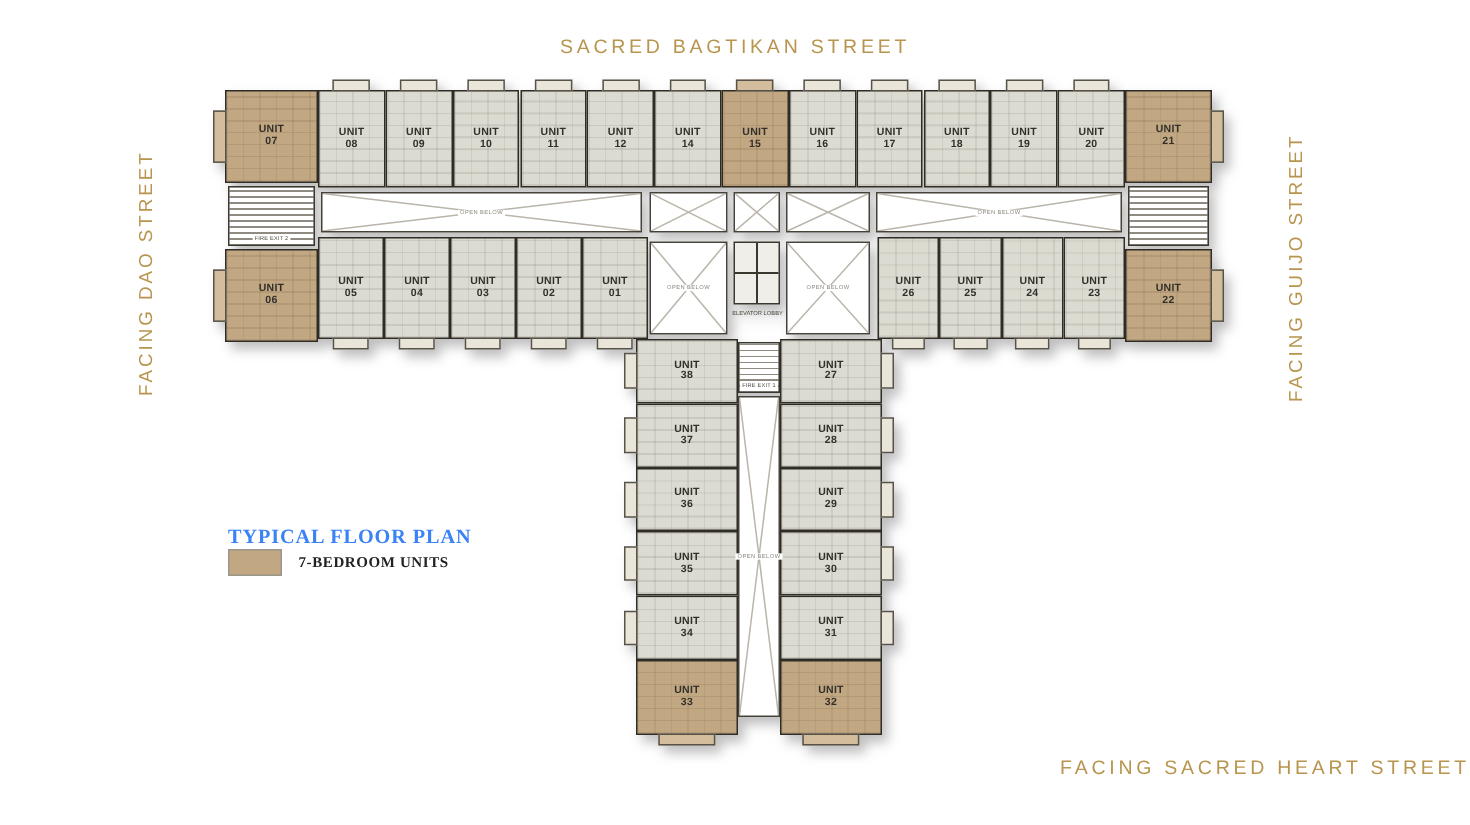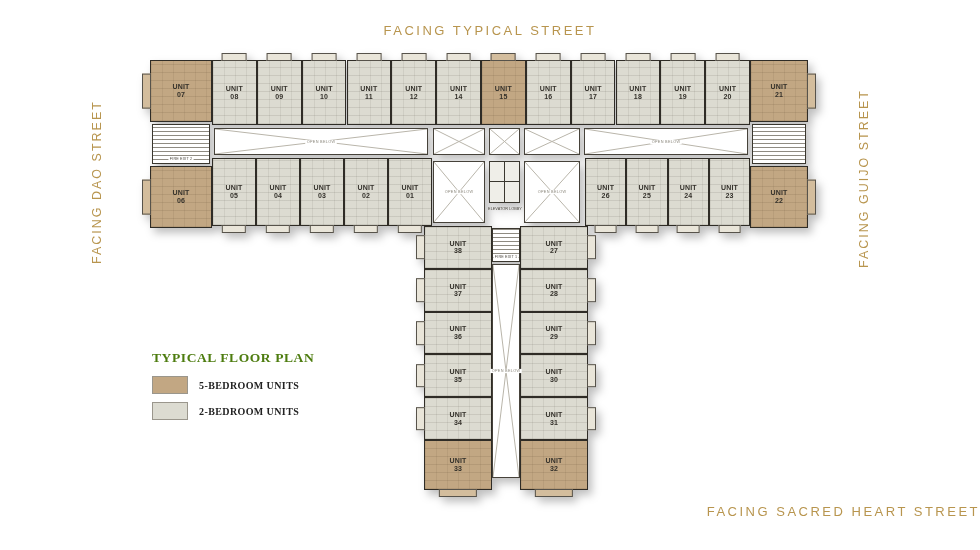--- a/index.html
+++ b/index.html
@@ -11,21 +11,21 @@
     font-family:"Liberation Sans",sans-serif;white-space:nowrap;}
   .street-top{top:23px;left:0;width:980px;text-align:center;}
   .street-bottom{top:504px;left:0;width:980px;text-align:right;}
   .street-vert{writing-mode:vertical-rl;transform:rotate(180deg);font-size:12.5px;letter-spacing:2px;}
   .street-left{left:90px;top:104px;height:160px;display:flex;align-items:center;}
   .street-right{left:857px;top:98px;height:170px;display:flex;align-items:center;}
 
   
   #legend{position:absolute;left:152px;top:350px;width:210px;}
   #legend .lg-title{font-family:"Liberation Serif",serif;font-weight:700;font-size:13.5px;
-    color:#4d7c0f;letter-spacing:.6px;margin-bottom:10px;}
+    color:#3b82f6;letter-spacing:.6px;}
   .lg-row{display:flex;align-items:center;margin-bottom:8px;}
   .lg-swatch{width:34px;height:16px;border:1px solid #9a968c;margin-right:11px;flex:0 0 auto;}
   .lg-label{font-family:"Liberation Serif",serif;font-weight:700;font-size:10px;color:#222;
     letter-spacing:.4px;}
 
   
   #plan{position:absolute;left:0;top:0;width:980px;height:550px;
     filter:drop-shadow(4px 5px 4px rgba(0,0,0,.25));}
   .unit{position:absolute;box-sizing:border-box;border:1.5px solid #2f2c26;
     display:flex;align-items:center;justify-content:center;}
@@ -61,21 +61,21 @@
       linear-gradient(to right, transparent calc(50% - .5px), #3a372f calc(50% - .5px), #3a372f calc(50% + .5px), transparent calc(50% + .5px)),
       linear-gradient(to bottom, transparent calc(50% - .5px), #3a372f calc(50% - .5px), #3a372f calc(50% + .5px), transparent calc(50% + .5px));}
   .tinylabel{position:absolute;font-size:5.5px;color:#4a463e;text-align:center;line-height:1.1;
     transform:scale(.7);transform-origin:center;white-space:nowrap;z-index:3;}
 </style>
 </head>
 <body>
 
 <div id="stage">
 
-  <div class="street street-top">FACING TYPICAL STREET</div>
+  <div class="street street-top">SACRED BAGTIKAN STREET</div>
 
   <div class="street street-vert street-left">FACING DAO STREET</div>
 
   <div class="street street-vert street-right">FACING GUIJO STREET</div>
 
   <div class="street street-bottom">FACING SACRED HEART STREET</div>
 
   <div id="plan">
       <div class="unit t3" style="left: 150px; top: 60px; width: 62px; height: 62px;">
         <div class="balcony b3 bal-left"></div>
@@ -287,22 +287,18 @@
       </div>
       <div class="elev" style="left: 489px; top: 161px; width: 31px; height: 42px;"></div>
       <div class="tinylabel" style="left: 480px; top: 206px; width: 50px;">ELEVATOR LOBBY</div>
     </div>
 
   <div id="legend">
     <div class="lg-title">TYPICAL FLOOR PLAN</div>
     <div id="legend-items">
         <div class="lg-row">
           <div class="lg-swatch" style="background: rgb(194, 167, 131);"></div>
-          <div class="lg-label">5-BEDROOM UNITS</div>
+          <div class="lg-label">7-BEDROOM UNITS</div>
         </div>
-        <div class="lg-row">
-          <div class="lg-swatch" style="background: rgb(220, 219, 209);"></div>
-          <div class="lg-label">2-BEDROOM UNITS</div>
-        </div>
       </div>
   </div>
 
 </div>
 
 </body></html>

